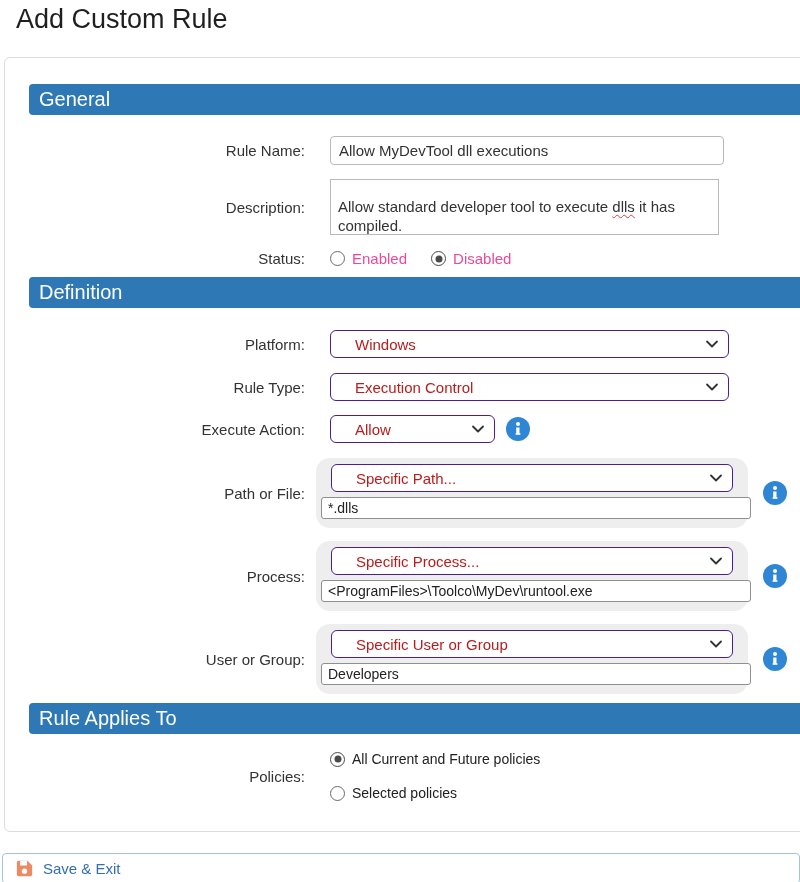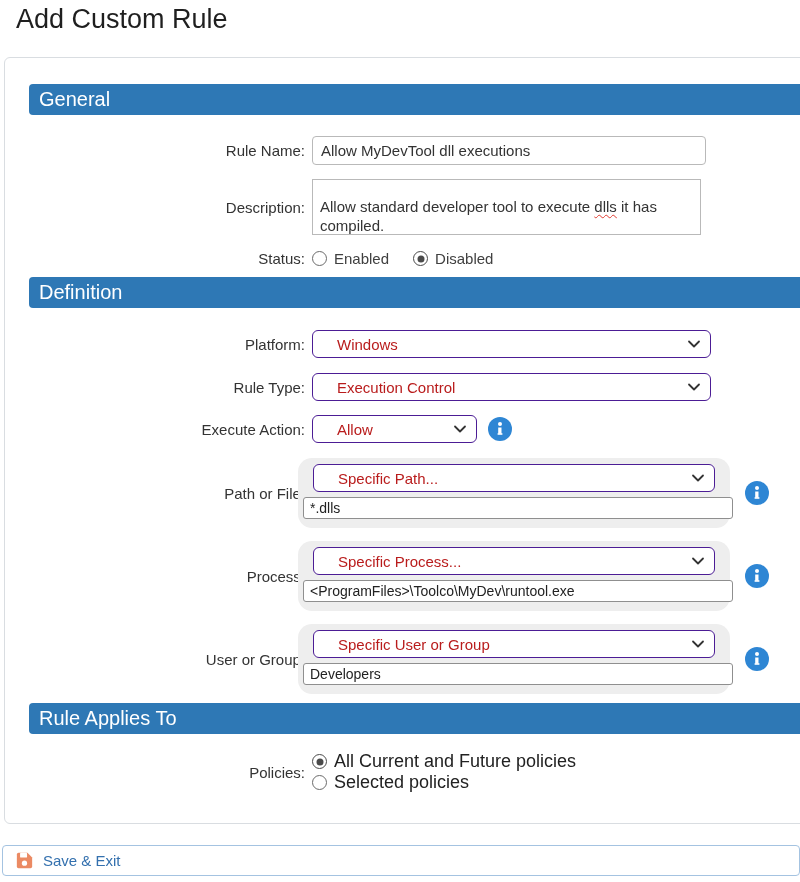--- a/index.html
+++ b/index.html
@@ -13,21 +13,21 @@
 
   .section-bar { margin: 26px 0 0 24px; height: 31px; width: calc(100% - 24px);
     background: #2e78b5; border-radius: 4px; color: #fff; font-size: 20px;
     font-weight: 400; display: flex; align-items: center; padding-left: 10px; }
   .section-bar.definition { margin-top: 10px; }
   .section-bar.applies { margin-top: 9px; }
 
   .form-row { display: flex; align-items: center; }
   .form-label { width: 300px; flex-shrink: 0; text-align: right; font-size: 15px;
     font-weight: normal; color: #333; }
-  .form-content { margin-left: 7px; display: flex; align-items: center; }
+  .form-content { margin-left: 25px; display: flex; align-items: center; }
 
   .row-rulename { margin-top: 21px; }
   .row-desc { margin-top: 14px; }
   .row-status { margin-top: 15px; }
   .row-platform { margin-top: 22px; }
   .row-ruletype { margin-top: 15px; }
   .row-execaction { margin-top: 14px; }
   .row-panel { margin-top: 15px; }
   .row-panel2 { margin-top: 13px; }
   .row-policies { margin-top: 17px; align-items: center; }
@@ -43,29 +43,29 @@
     text-underline-offset: 2px; }
 
   .select-box { position: relative; height: 28px; border: 1px solid #4c1d95;
     border-radius: 6px; background: #fff; display: flex; align-items: center;
     padding: 0 30px 0 24px; font-size: 15px; color: #b91c1c; cursor: default; }
   .select-wide { width: 399px; }
   .select-narrow { width: 165px; }
   .chevron { position: absolute; right: 9px; top: 50%; transform: translateY(-50%);
     width: 14px; height: 14px; display: block; }
 
-  .radio-group { display: flex; align-items: center; gap: 24px; font-size: 15px; color: #404040; justify-content: center; }
+  .radio-group { display: flex; align-items: center; gap: 24px; font-size: 15px; color: #ec4899; justify-content: center; }
   .radio-item { display: flex; align-items: center; gap: 7px; }
   .radio-circle { width: 15px; height: 15px; border: 1.5px solid #6b6b6b;
     border-radius: 50%; position: relative; background: #fff; flex-shrink: 0; }
   .radio-circle.checked { border-color: #4a4a4a; }
   .radio-circle.checked::after { content: ""; position: absolute; left: 50%; top: 50%;
     width: 7px; height: 7px; background: #4a4a4a; border-radius: 50%;
     transform: translate(-50%, -50%); }
-  .radio-stack { display: flex; flex-direction: column; gap: 0; font-size: 18px; color: #222; }
+  .radio-stack { display: flex; flex-direction: column; gap: 18px; font-size: 14px; color: #222; }
 
   .panel { margin-left: -14px; width: 432px; height: 70px; background: #eeeeee;
     border-radius: 14px; padding: 6px 0 0 0; }
   .panel .select-box { margin-left: 15px; width: 402px; }
   .panel-input { margin: 5px 0 0 5px; width: 430px; height: 22px;
     border: 1px solid #8f8f8f; border-radius: 3px; padding: 0 6px; font-size: 14px;
     color: #222; font-family: Liberation Sans, sans-serif; background: #fff; }
 
   .info-icon { width: 24px; height: 24px; border-radius: 50%; background: #2e86d4;
     color: #fff; display: flex; align-items: center; justify-content: center;

